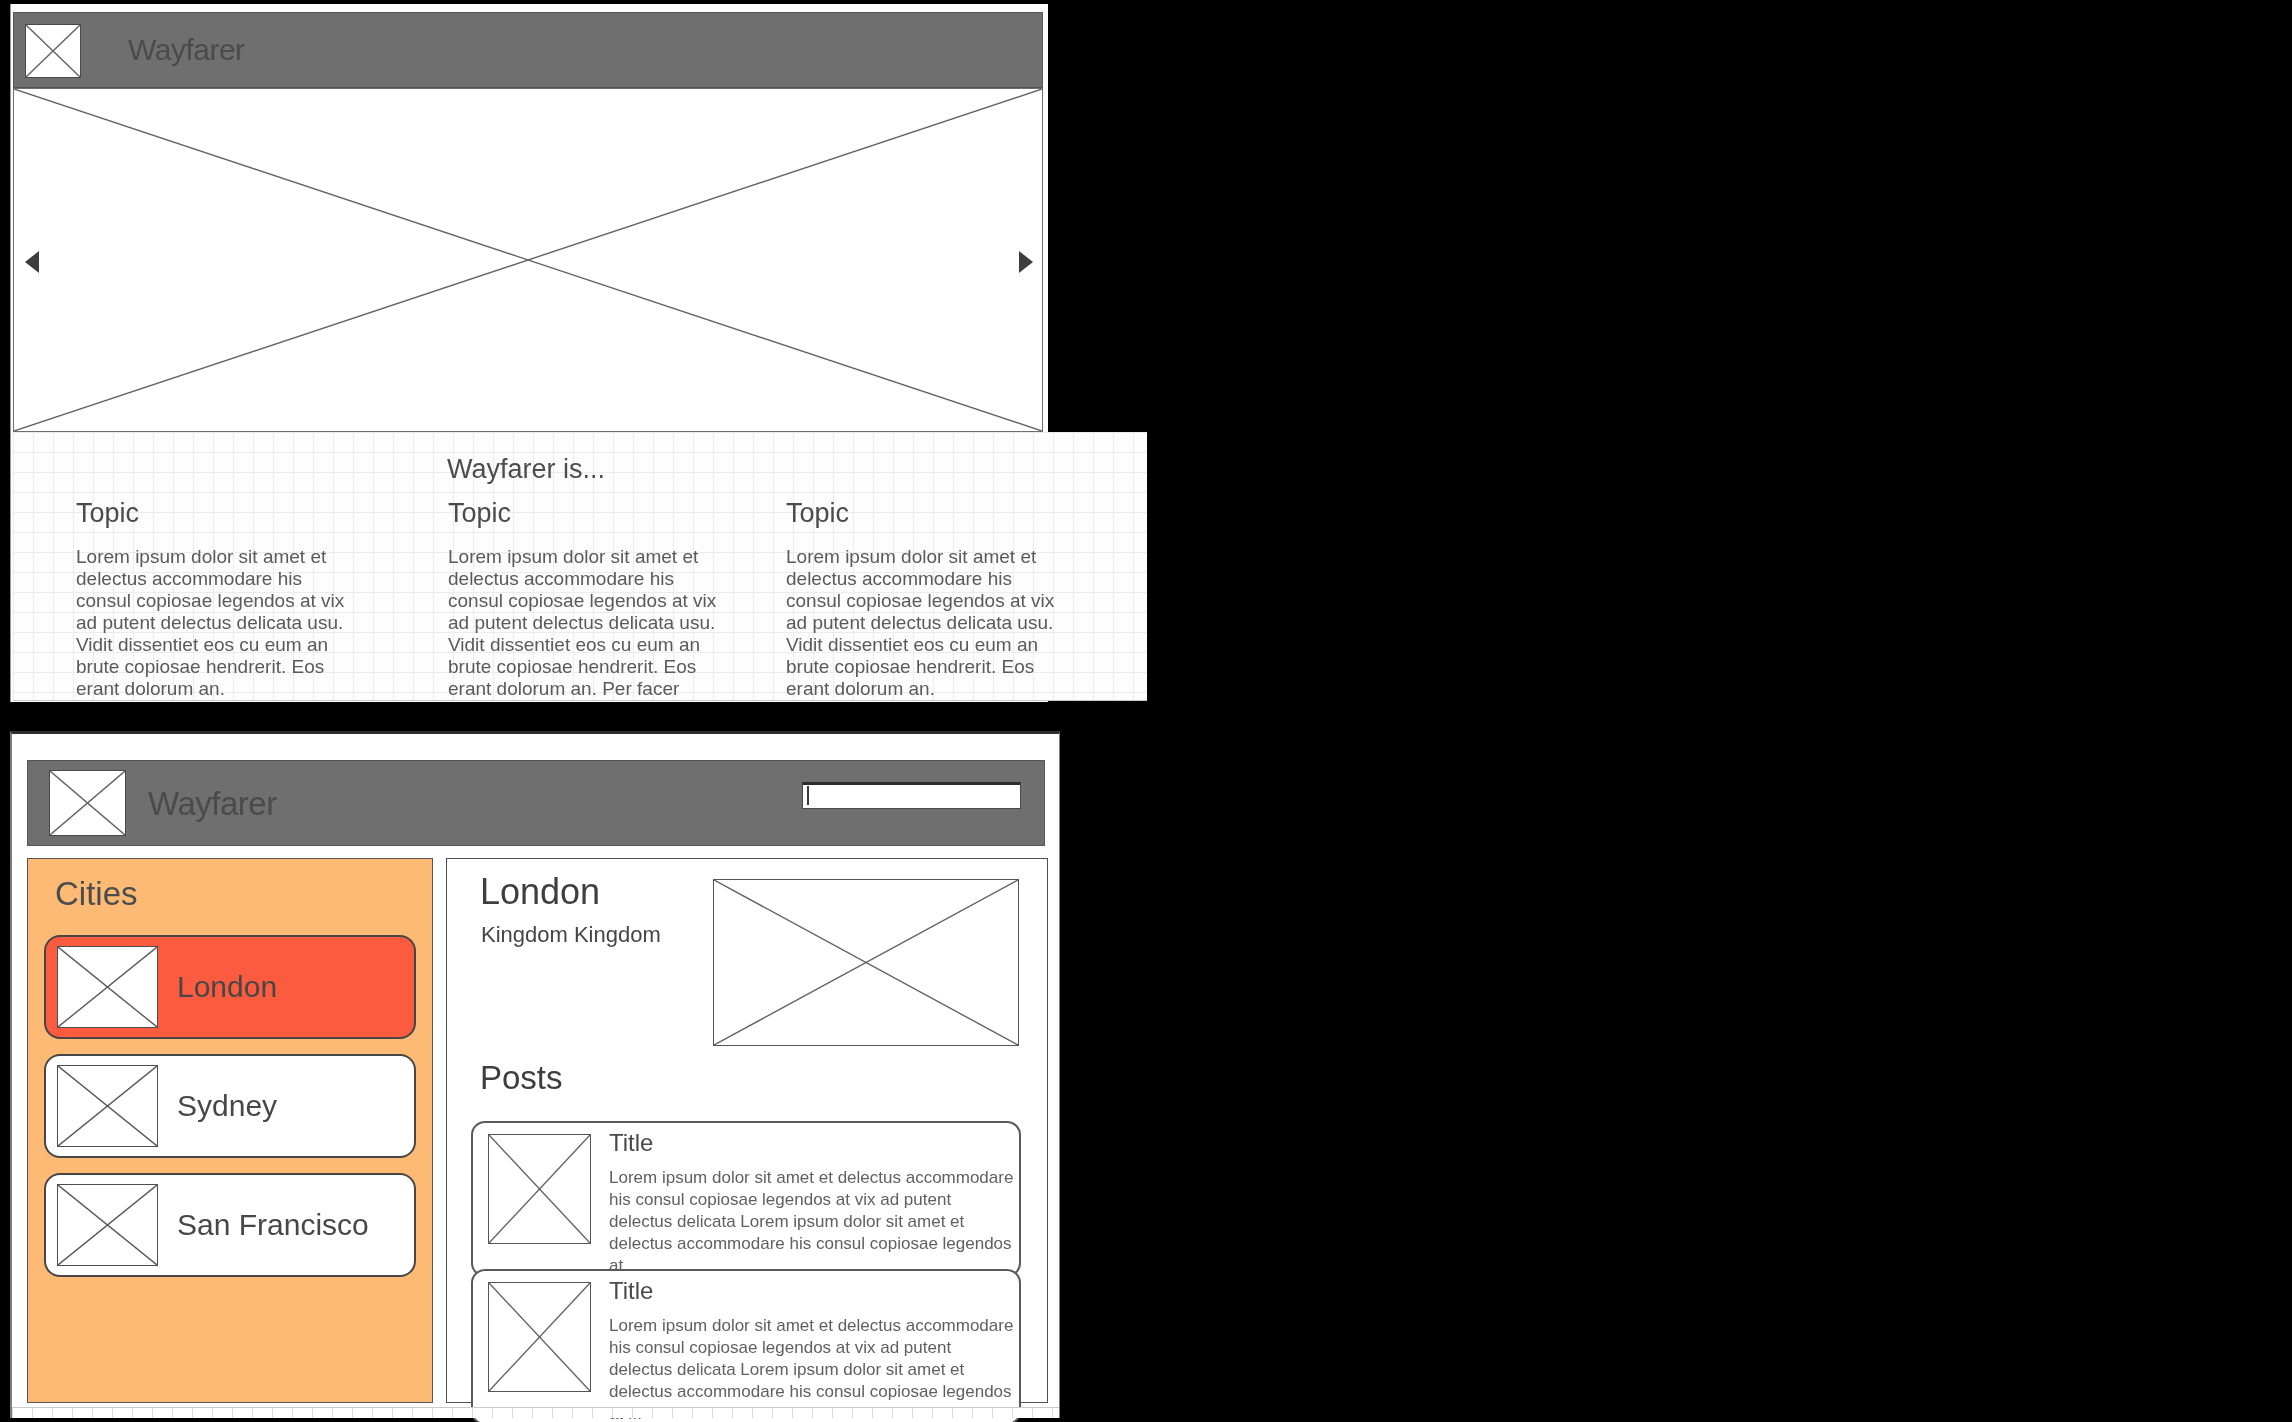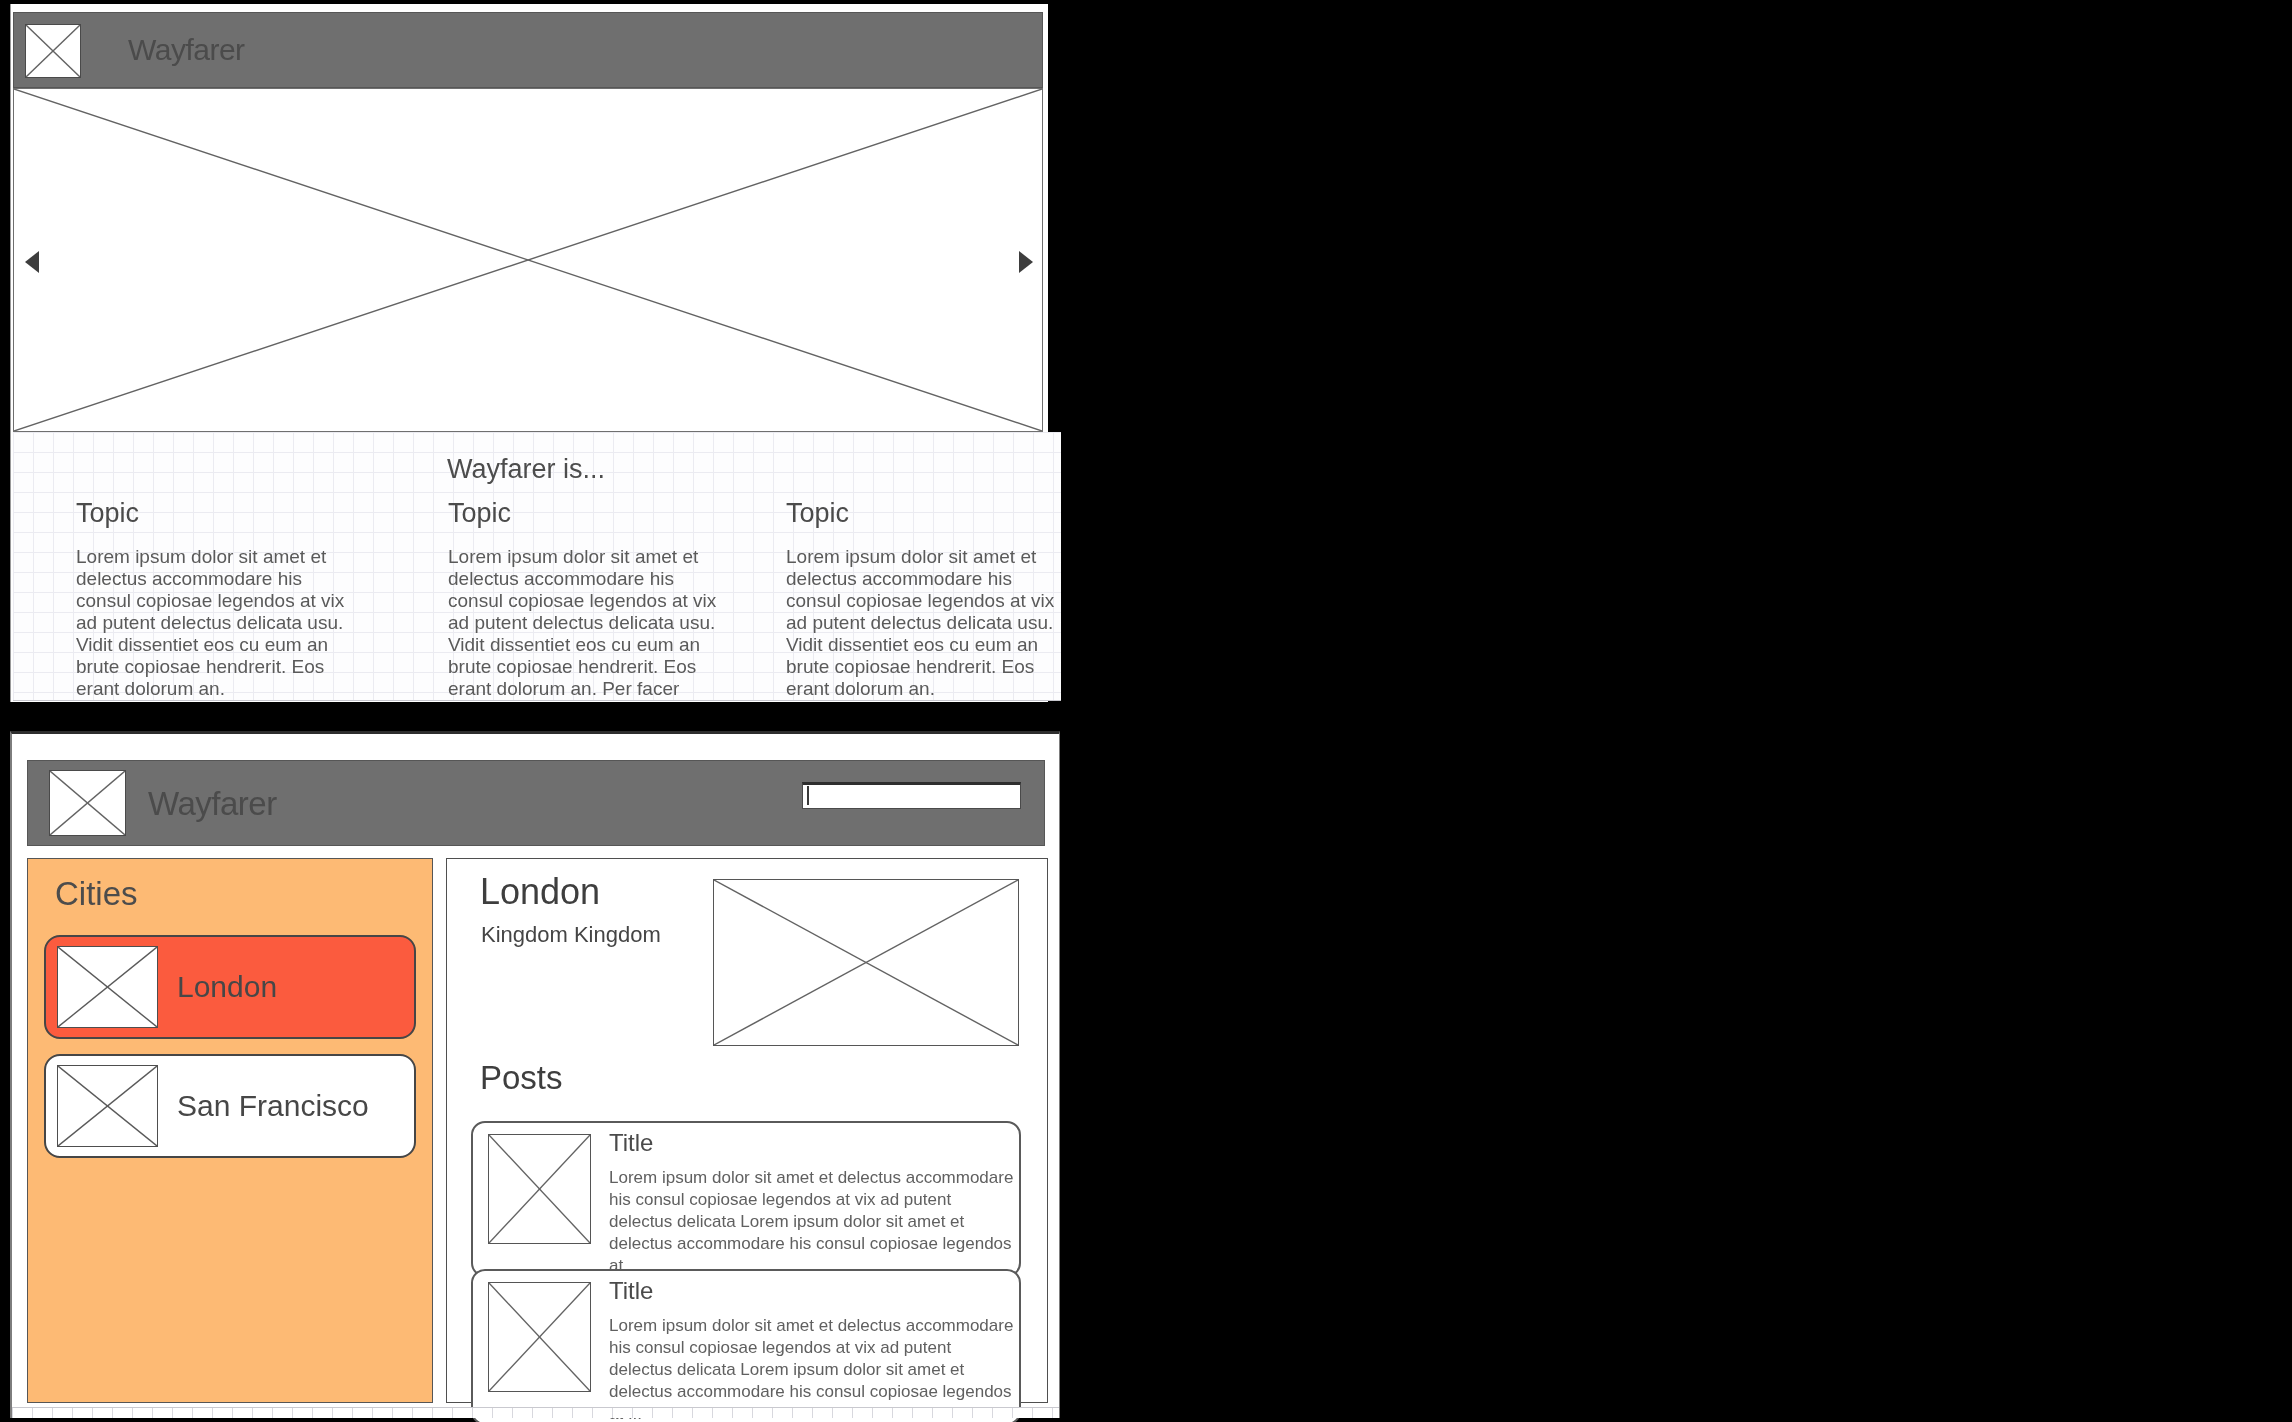--- a/index.html
+++ b/index.html
@@ -26,21 +26,21 @@
              border:1px solid #6f6f6f; }
 
   .arrow-btn { width:0; height:0; cursor:pointer; }
   .arrow-prev { left:14px; top:247px;
                 border-top:11px solid transparent; border-bottom:11px solid transparent;
                 border-right:14px solid #3d3d3d; }
   .arrow-next { left:1008px; top:247px;
                 border-top:11px solid transparent; border-bottom:11px solid transparent;
                 border-left:14px solid #3d3d3d; }
 
-  .f1-grid { left:2px; top:428px; width:1048px; height:269px;
+  .f1-grid { left:2px; top:428px; width:1134px; height:269px;
              background-color:#fdfdfe;
              background-image:linear-gradient(to right,#ebebf1 1px,transparent 1px),
                               linear-gradient(to bottom,#ebebf1 1px,transparent 1px);
              background-size:20px 20px;
              border-bottom:1px solid #c6c6cc; }
   .f1-tagline { left:434px; top:22px; font-size:27px; color:#4d4d4d; }
   .topic-col   { top:66px; width:270px; }
   .topic-col h3 { font-size:27px; font-weight:normal; color:#4b4b4b; }
   .topic-col p  { margin-top:17px; font-size:19px; line-height:22px; color:#5a5a5a; }
   #topic-0 { left:63px; } #topic-1 { left:435px; } #topic-2 { left:773px; }
@@ -155,20 +155,29 @@
       <div class="city-item selected">
         <div class="city-thumb">
           <svg viewBox="0 0 100 100" preserveAspectRatio="none">
             <line x1="0" y1="0" x2="100" y2="100"></line>
               <line x1="100" y1="0" x2="0" y2="100"></line>
           </svg>
         </div>
         <span class="city-label">London</span>
       </div>
 
+      <div class="city-item">
+        <div class="city-thumb">
+          <svg viewBox="0 0 100 100" preserveAspectRatio="none">
+            <line x1="0" y1="0" x2="100" y2="100"></line>
+              <line x1="100" y1="0" x2="0" y2="100"></line>
+          </svg>
+        </div>
+        <span class="city-label">Sydney</span>
+      </div>
 
       <div class="city-item">
         <div class="city-thumb">
           <svg viewBox="0 0 100 100" preserveAspectRatio="none">
             <line x1="0" y1="0" x2="100" y2="100"></line>
               <line x1="100" y1="0" x2="0" y2="100"></line>
           </svg>
         </div>
         <span class="city-label">San Francisco</span>
       </div>

